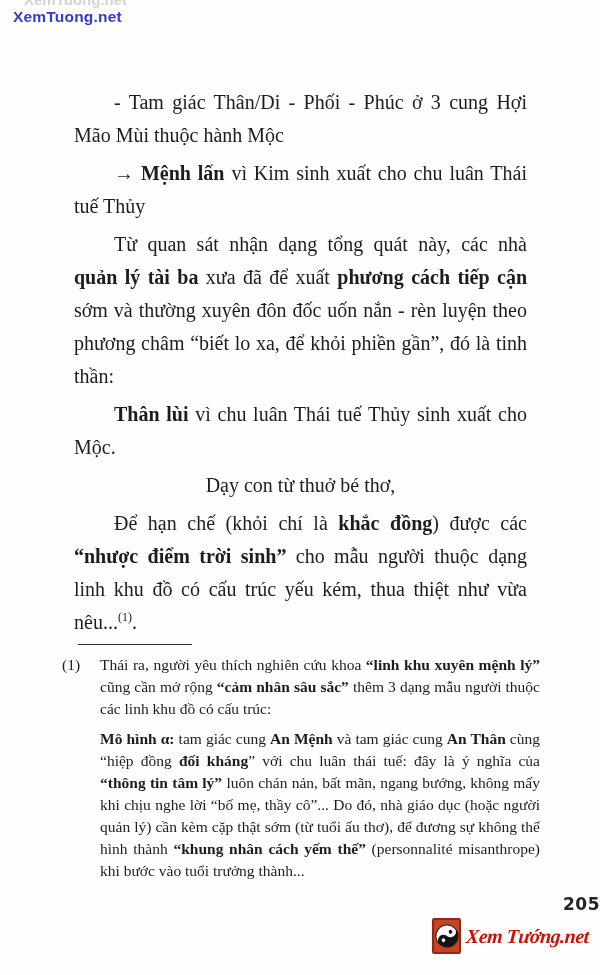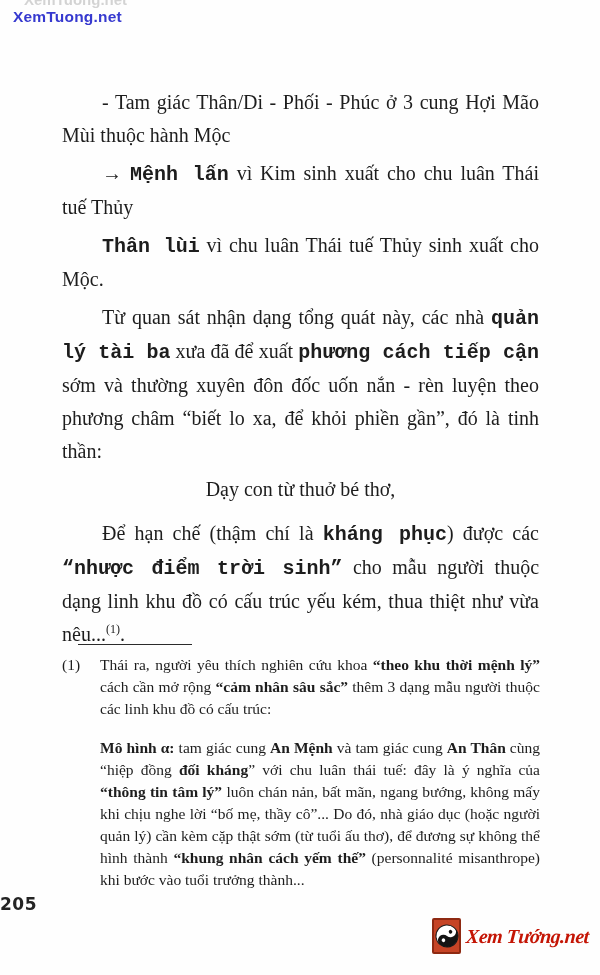--- a/index.html
+++ b/index.html
@@ -15,38 +15,38 @@
   }
   .wm{
     position:absolute;left:13px;top:8px;
     font:700 15.5px "Liberation Sans",sans-serif;color:#3639cf;letter-spacing:.2px;
   }
   
   .text-col{
     position:absolute;left:62px;top:86px;width:477px;
     font-size:20px;line-height:33px;text-align:justify;
   }
-  .para{margin:0 0 5px;text-indent:40px;}
-  .para b{font-weight:700;font-family:Liberation Mono, monospace;}
-  .verse-block{margin:2px 0 11px;}
+  .para{margin:0 12px 5px;text-indent:40px;}
+  .para b{font-weight:700;}
+  .verse-block{margin:2px 0 5px;}
   .verse{text-align:center;text-indent:0;margin:0;}
   sup.fnref{font-size:12px;line-height:0;vertical-align:super;}
   
   .footnote{
     position:absolute;left:62px;top:644px;width:478px;
     font-size:15.5px;line-height:22px;text-align:justify;
   }
   .fn-rule{width:114px;border:0;border-top:1.6px solid #2b2b2b;margin:0 0 9px 16px;height:0;}
   .fn-p{position:relative;padding-left:38px;margin:0;}
-  .fn-p + .fn-p{margin-top:17px;}
+  .fn-p + .fn-p{margin-top:8px;}
   .fn-marker{position:absolute;left:0;top:0;}
   .fn-p b{font-weight:700;}
   
   .page-number{
-    position:absolute;left:0;right:0;top:894px;text-align:left;
+    position:absolute;left:0;right:0;top:894px;text-align:right;
     font:700 17px "DejaVu Sans","Liberation Sans",sans-serif;color:#242424;letter-spacing:.5px;
   }
   
   .logo{
     position:absolute;right:11px;top:913px;height:46px;
     display:flex;align-items:center;gap:5px;
   }
   .logo-box{
     width:29px;height:36px;background:#c64426;border:2px solid #8e2912;
     border-radius:2px;display:flex;align-items:center;justify-content:center;
@@ -64,36 +64,36 @@
 
   <span class="wm-ghost">XemTuong.net</span>
   <span class="wm">XemTuong.net</span>
 
   <div class="text-col">
 
     <p class="para"><span>- Tam giác Thân/Di - Phối - Phúc ở 3 cung Hợi Mão Mùi thuộc hành Mộc</span></p>
 
     <p class="para"><span>→ </span><b>Mệnh lấn</b><span> vì Kim sinh xuất cho chu luân Thái tuế Thủy</span></p>
 
+    <p class="para"><span>Từ quan sát nhận dạng tổng quát này, các nhà </span><b>quản lý tài ba</b><span> xưa đã để xuất </span><b>phương cách tiếp cận</b><span> sớm và thường xuyên đôn đốc uốn nắn - rèn luyện theo phương châm “biết lo xa, để khỏi phiền gần”, đó là tinh thần:</span></p>
+
     <p class="para"><b>Thân lùi</b><span> vì chu luân Thái tuế Thủy sinh xuất cho Mộc.</span></p>
-
-    <p class="para"><span>Từ quan sát nhận dạng tổng quát này, các nhà </span><b>quản lý tài ba</b><span> xưa đã để xuất </span><b>phương cách tiếp cận</b><span> sớm và thường xuyên đôn đốc uốn nắn - rèn luyện theo phương châm “biết lo xa, để khỏi phiền gần”, đó là tinh thần:</span></p>
 
     <div class="verse-block">
       <p class="verse">Dạy con từ thuở bé thơ,</p>
     </div>
 
-    <p class="para"><span>Để hạn chế (thậm chí là </span><b>kháng phục</b><span>) được các </span><b>“nhược điểm trời sinh”</b><span> cho mẫu người thuộc dạng linh khu đồ có cấu trúc yếu kém, thua thiệt như vừa nêu...</span><sup class="fnref">(1)</sup><span>.</span></p>
+    <p class="para"><span>Để hạn chế (khỏi chí là </span><b>khắc đồng</b><span>) được các </span><b>“nhược điểm trời sinh”</b><span> cho mẫu người thuộc dạng linh khu đồ có cấu trúc yếu kém, thua thiệt như vừa nêu...</span><sup class="fnref">(1)</sup><span>.</span></p>
 
   </div>
 
   <div class="footnote">
     <hr class="fn-rule">
     <p class="fn-p">
-      <span class="fn-marker">(1)</span><span>Thái ra, người yêu thích nghiên cứu khoa </span><b>“theo khu thời mệnh lý”</b><span> cách cần mở rộng </span><b>“cảm nhân sâu sắc”</b><span> thêm 3 dạng mẫu người thuộc các linh khu đồ có cấu trúc:</span>
+      <span class="fn-marker">(1)</span><span>Thái ra, người yêu thích nghiên cứu khoa </span><b>“linh khu xuyên mệnh lý”</b><span> cũng cần mở rộng </span><b>“cảm nhân sâu sắc”</b><span> thêm 3 dạng mẫu người thuộc các linh khu đồ có cấu trúc:</span>
     </p>
     <p class="fn-p">
       <b>Mô hình α:</b><span> tam giác cung </span><b>An Mệnh</b><span> và tam giác cung </span><b>An Thân</b><span> cùng “hiệp đồng </span><b>đối kháng</b><span>” với chu luân thái tuế: đây là ý nghĩa của </span><b>“thông tin tâm lý”</b><span> luôn chán nản, bất mãn, ngang bướng, không mấy khi chịu nghe lời “bố mẹ, thầy cô”... Do đó, nhà giáo dục (hoặc người quản lý) cần kèm cặp thật sớm (từ tuổi ấu thơ), để đương sự không thể hình thành </span><b>“khung nhân cách yếm thế”</b><span> (personnalité misanthrope) khi bước vào tuổi trưởng thành...</span>
     </p>
   </div>
 
   <div class="page-number">205</div>
 
   <div class="logo">
     <div class="logo-box">

